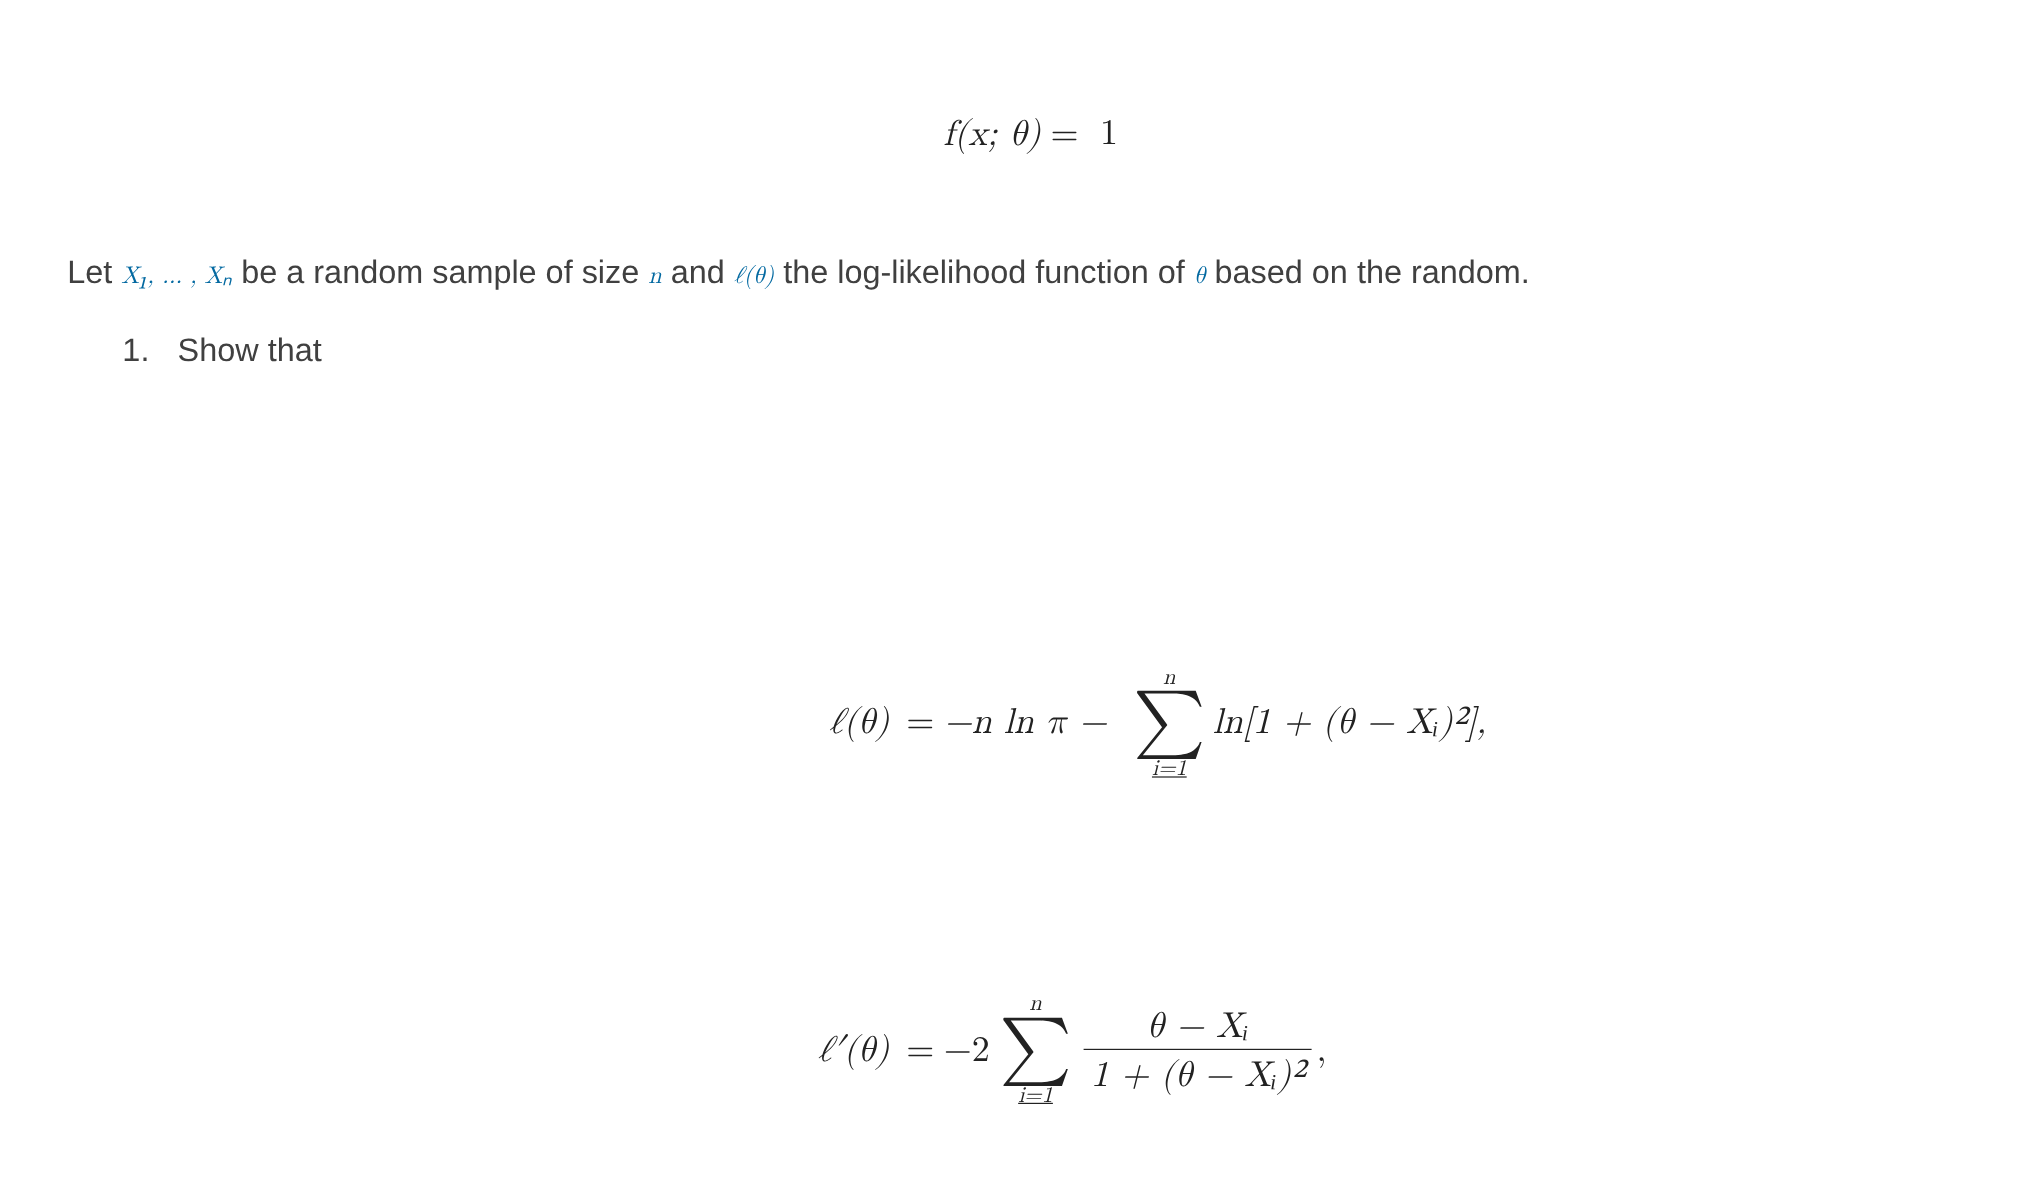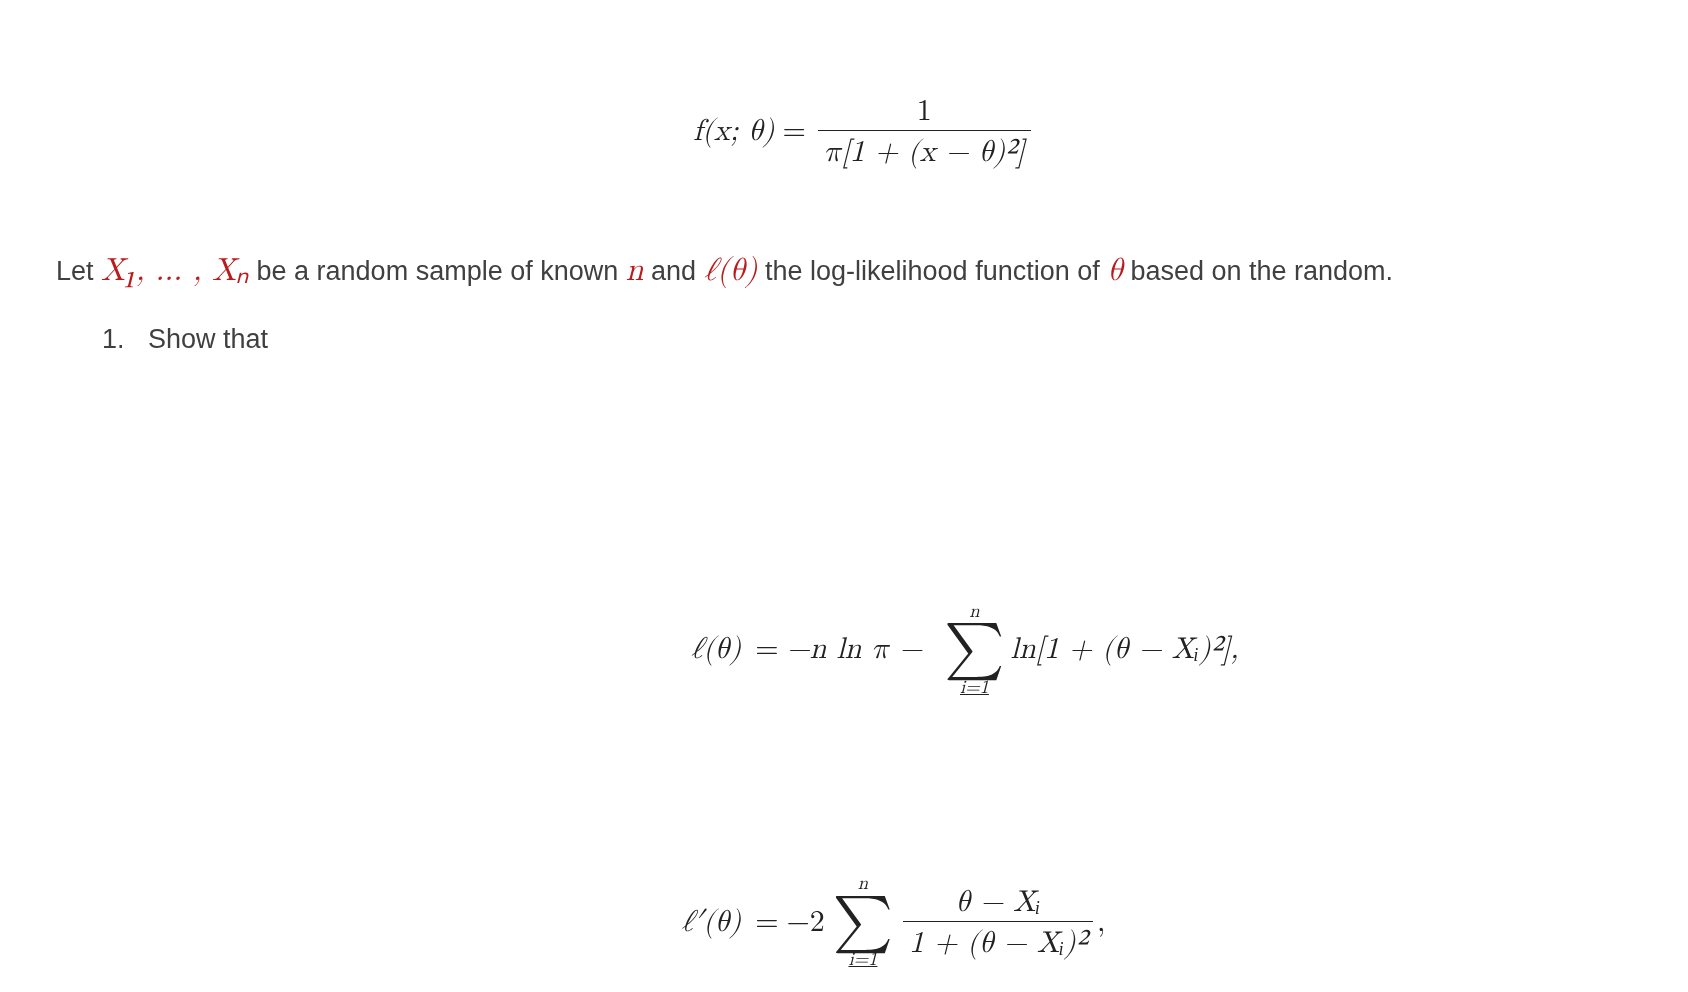--- a/index.html
+++ b/index.html
@@ -26,22 +26,22 @@
     font-size: 30px;
     color: #222;
     text-align: center;
     white-space: pre;
     line-height: 1.25;
     margin: 28px 0 36px 0;
   }
   .math-inline {
     font-family: "Latin Modern Math", "STIX Two Math", Cambria Math, Georgia, serif;
     font-style: italic;
-    color: #b91c1c;
-    font-size: 32px;
+    color: #0369a1;
+    font-size: 20px;
   }
   ol.problem-list {
     font-size: 27px;
     color: #404040;
     padding-left: 76px;
     margin: 20px 0 0 0;
   }
   ol.problem-list > li {
     padding-left: 16px;
     line-height: 1.7;
@@ -104,29 +104,28 @@
 
 <div class="page">
 
 
   <div class="math-block">
     <span class="density-block">
       <span class="it">f(x; θ)</span>
       <span class="eq rm">=</span>
       <span class="frac">
         <span class="num rm">1</span>
-        <span class="den it">π[1 + (x − θ)²]</span>
       </span>
     </span>
   </div>
 
   <p class="paragraph">
     <span>Let </span>
     <span class="math-inline">X₁, … , Xₙ</span>
-    <span> be a random sample of known </span>
+    <span> be a random sample of size </span>
     <span class="math-inline">n</span>
     <span> and </span>
     <span class="math-inline">ℓ(θ)</span>
     <span> the log-likelihood function of </span>
     <span class="math-inline">θ</span>
     <span> based on the random.</span>
   </p>
 
   <ol class="problem-list">
     <li>

